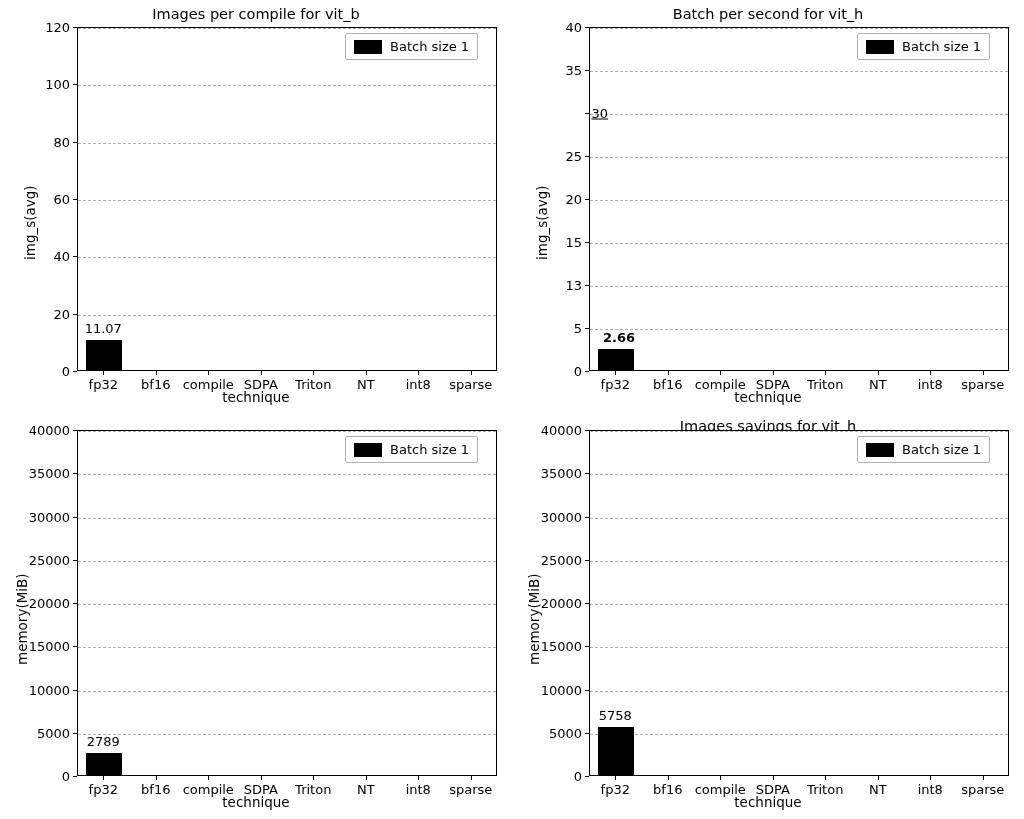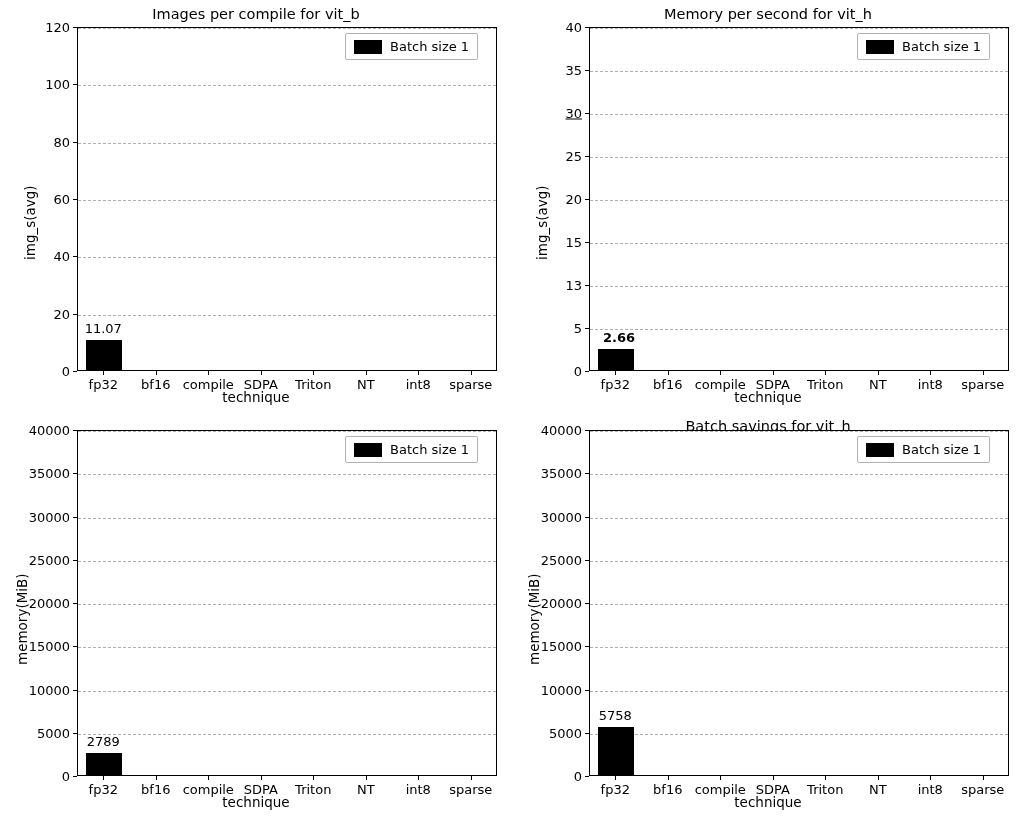--- a/index.html
+++ b/index.html
@@ -181,21 +181,21 @@
       <div class="xtick-label" style="left: 418.25px; top: 377px;">int8</div>
       <div class="tickmark-x" style="left: 470.75px; top: 371px;"></div>
       <div class="xtick-label" style="left: 470.75px; top: 377px;">sparse</div>
       <div class="legend" style="left: 345px; top: 33px;">
         <span class="legend-swatch" style="background: rgb(0, 0, 0);"></span>
         <span>Batch size 1</span>
       </div>
     </div>
 
   <div class="panel panel-tr">
-    <div class="title">Memory per second for vit_h</div>
+    <div class="title">Batch per second for vit_h</div>
     <div class="ylabel" style="left:22px; top:260px;">img_s(avg)</div>
     <div class="plotbox" id="plot1">
         <div class="gridline" style="top: 301px;"></div>
         <div class="gridline" style="top: 258px;"></div>
         <div class="gridline" style="top: 215px;"></div>
         <div class="gridline" style="top: 172px;"></div>
         <div class="gridline" style="top: 129px;"></div>
         <div class="gridline" style="top: 86px;"></div>
         <div class="gridline" style="top: 43px;"></div>
         <div class="gridline" style="top: 0px;"></div>
@@ -208,21 +208,21 @@
       <div class="ytick-label" style="right: 442px; top: 328px;">5</div>
       <div class="tickmark-y" style="left: 73px; top: 285px;"></div>
       <div class="ytick-label" style="right: 442px; top: 285px;">13</div>
       <div class="tickmark-y" style="left: 73px; top: 242px;"></div>
       <div class="ytick-label" style="right: 442px; top: 242px;">15</div>
       <div class="tickmark-y" style="left: 73px; top: 199px;"></div>
       <div class="ytick-label" style="right: 442px; top: 199px;">20</div>
       <div class="tickmark-y" style="left: 73px; top: 156px;"></div>
       <div class="ytick-label" style="right: 442px; top: 156px;">25</div>
       <div class="tickmark-y" style="left: 73px; top: 113px;"></div>
-      <div class="ytick-label" style="right: 442px; top: 113px; text-decoration: underline;">30</div>
+      <div class="ytick-label" style="right: 416px; top: 113px; text-decoration: underline;">30</div>
       <div class="tickmark-y" style="left: 73px; top: 70px;"></div>
       <div class="ytick-label" style="right: 442px; top: 70px;">35</div>
       <div class="tickmark-y" style="left: 73px; top: 27px;"></div>
       <div class="ytick-label" style="right: 442px; top: 27px;">40</div>
       <div class="bar-value" style="left: 107px; top: 330.124px; font-weight: bold;">2.66</div>
       <div class="tickmark-x" style="left: 103.25px; top: 371px;"></div>
       <div class="xtick-label" style="left: 103.25px; top: 377px;">fp32</div>
       <div class="tickmark-x" style="left: 155.75px; top: 371px;"></div>
       <div class="xtick-label" style="left: 155.75px; top: 377px;">bf16</div>
       <div class="tickmark-x" style="left: 208.25px; top: 371px;"></div>
@@ -292,21 +292,21 @@
       <div class="xtick-label" style="left: 418.25px; top: 372px;">int8</div>
       <div class="tickmark-x" style="left: 470.75px; top: 366px;"></div>
       <div class="xtick-label" style="left: 470.75px; top: 372px;">sparse</div>
       <div class="legend" style="left: 345px; top: 26px;">
         <span class="legend-swatch" style="background: rgb(0, 0, 0);"></span>
         <span>Batch size 1</span>
       </div>
     </div>
 
   <div class="panel panel-br">
-    <div class="title">Batch savings for vit_h</div>
+    <div class="title">Images savings for vit_h</div>
     <div class="ylabel" style="left:14px; top:255px;">memory(MiB)</div>
     <div class="plotbox" id="plot3">
         <div class="gridline" style="top: 302.75px;"></div>
         <div class="gridline" style="top: 259.5px;"></div>
         <div class="gridline" style="top: 216.25px;"></div>
         <div class="gridline" style="top: 173px;"></div>
         <div class="gridline" style="top: 129.75px;"></div>
         <div class="gridline" style="top: 86.5px;"></div>
         <div class="gridline" style="top: 43.25px;"></div>
         <div class="gridline" style="top: 0px;"></div>

